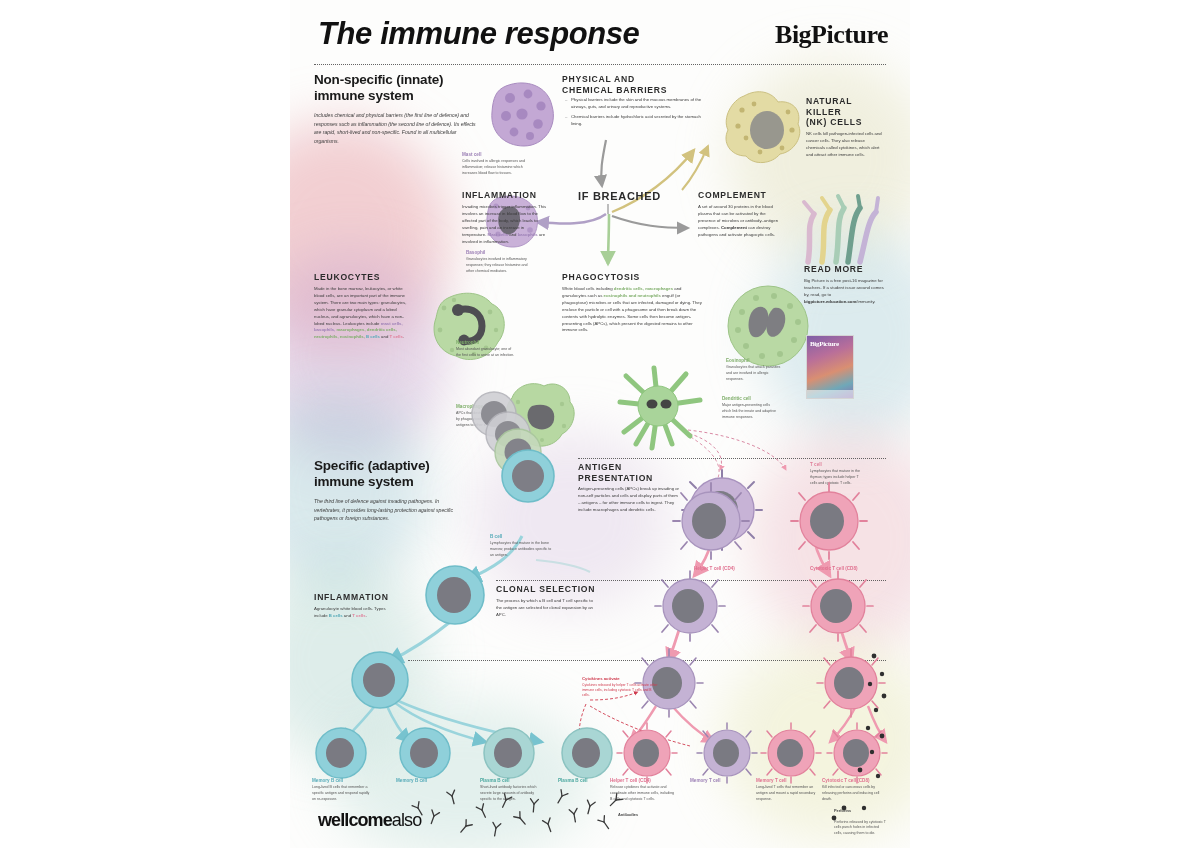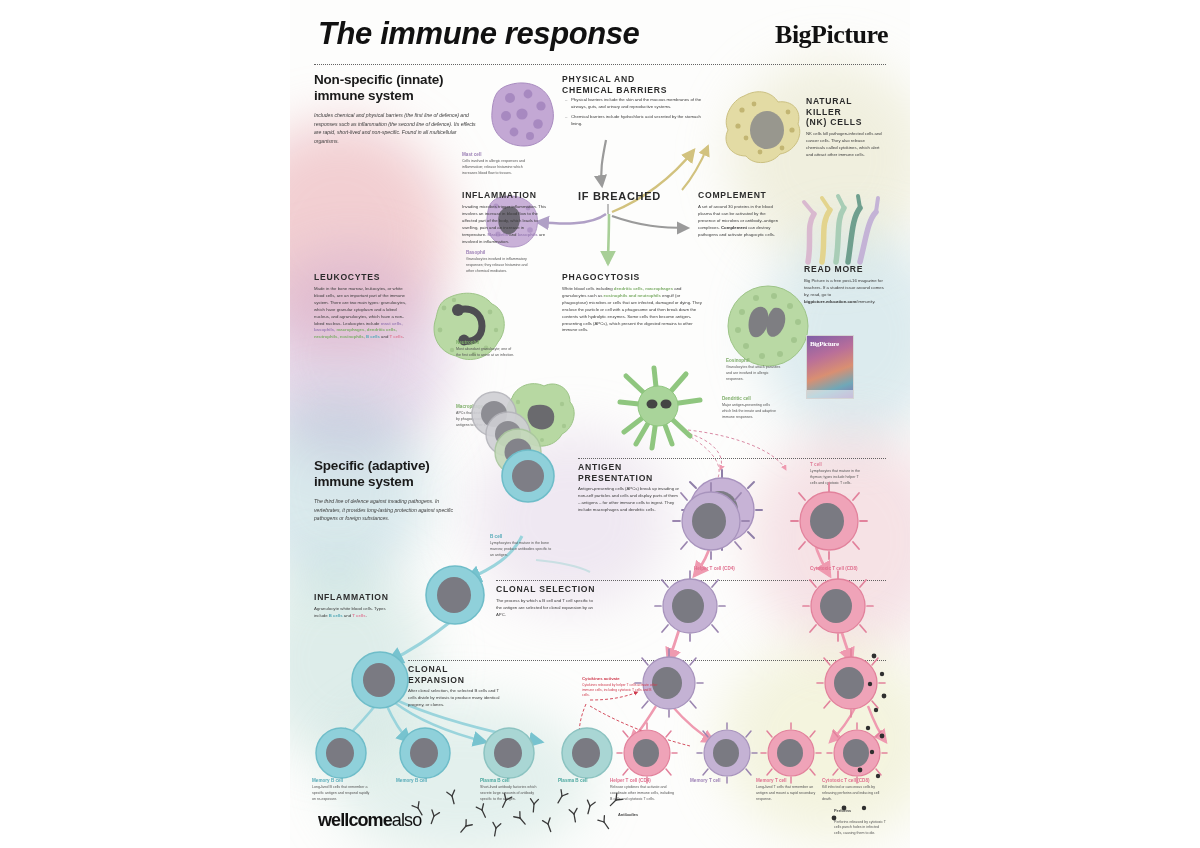--- a/index.html
+++ b/index.html
@@ -520,24 +520,20 @@
           <path d="M14,55 L8,62"></path>
         <path d="M58,55 L64,62"></path>
           <path d="M36,64 L36,71"></path>
       </g>
       <circle cx="36" cy="36" r="27" fill="#efa3b8" stroke="#e2829c" stroke-width="1.3"></circle>
       <ellipse cx="34" cy="36" rx="16" ry="17" fill="#7a7a82"></ellipse>
     </svg>
   </div>
 
   <div class="dotrule" style="left:118px;top:660px;width:478px;"></div>
-  <div class="blk" style="left:118px;top:664px;width:92px;">
-    <div class="h-cap">CLONAL EXPANSION</div>
-    <div class="body" style="margin-top:3px;">After clonal selection, the selected B cells and T cells divide by mitosis to produce many identical progeny, or clones.</div>
-  </div>
 
   <div class="cell" style="left:58px;top:648px;">
     <svg width="64" height="64" viewBox="0 0 64 64">
       <circle cx="32" cy="32" r="28" fill="#8fd0da" stroke="#6fbdc9" stroke-width="1.6"></circle>
       <ellipse cx="31" cy="32" rx="16" ry="17" fill="#7a7a82"></ellipse>
     </svg>
   </div>
 
   <div class="cell" style="left:344px;top:648px;">
     <svg width="70" height="70" viewBox="0 0 70 70">

